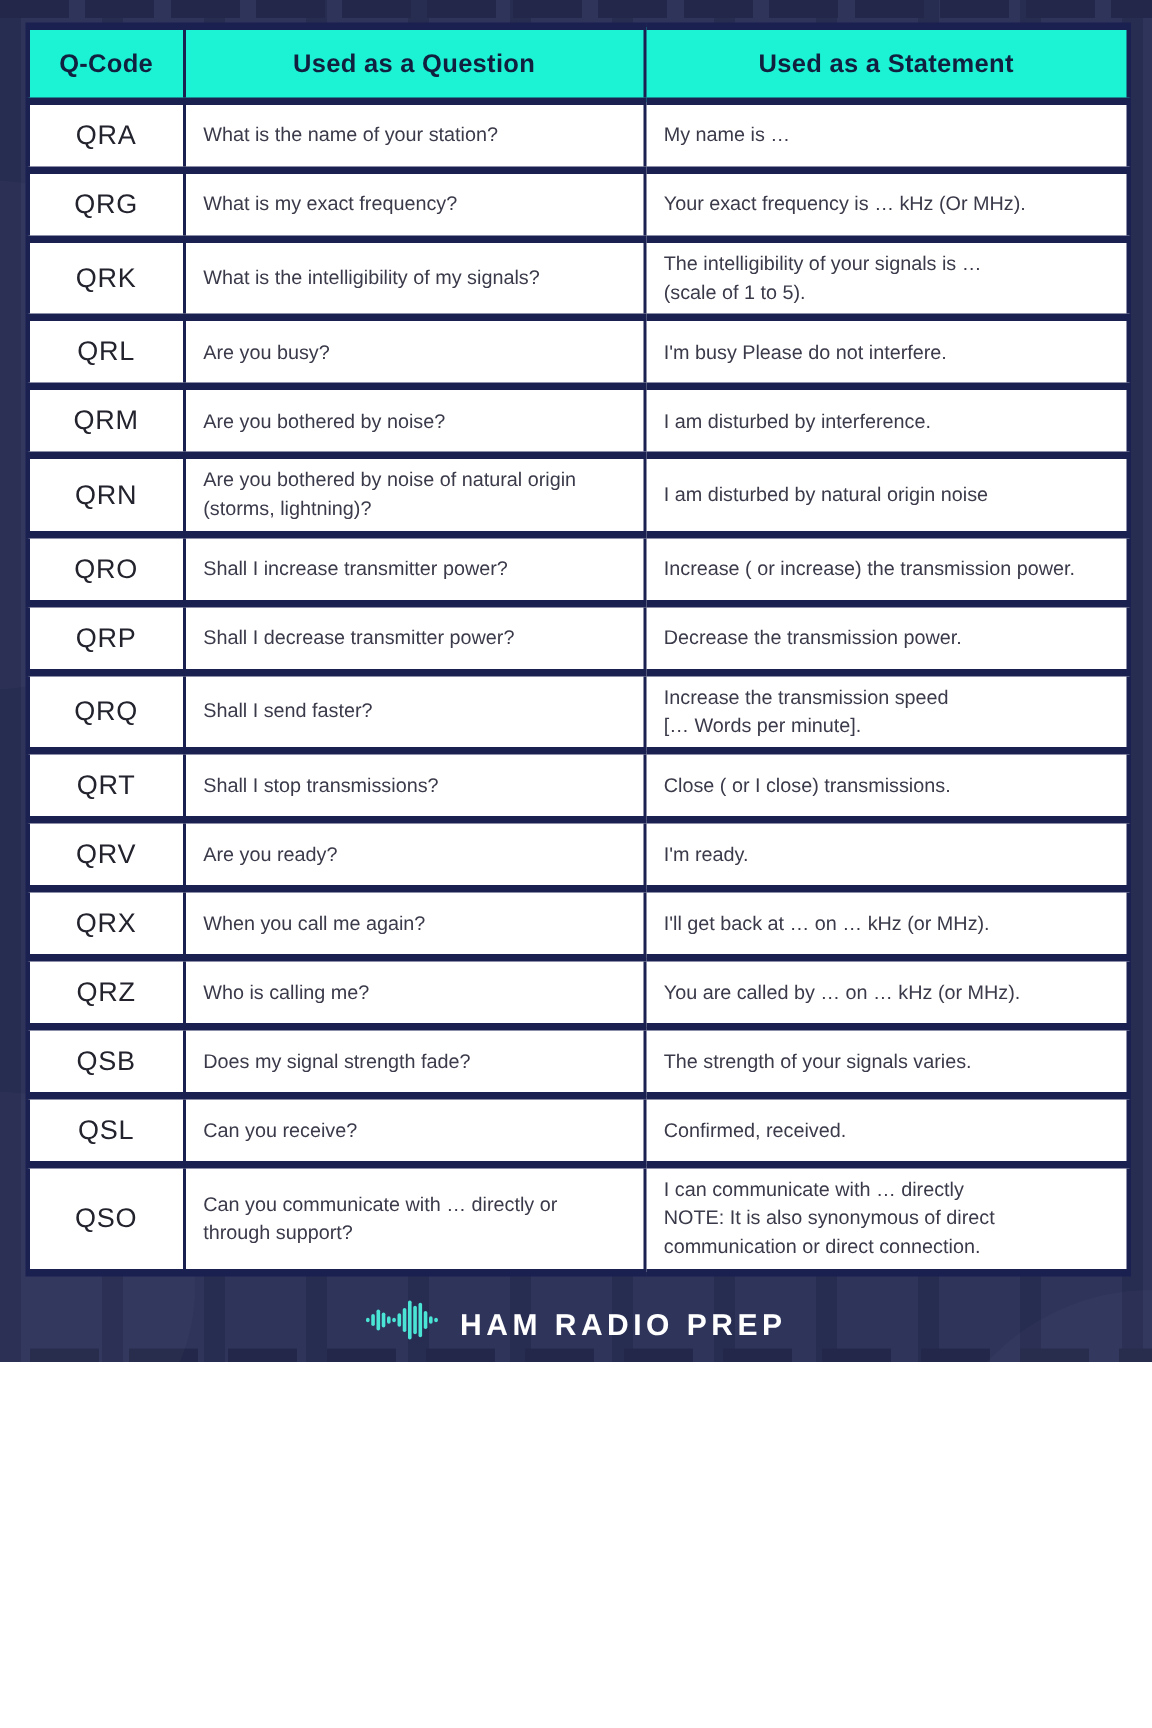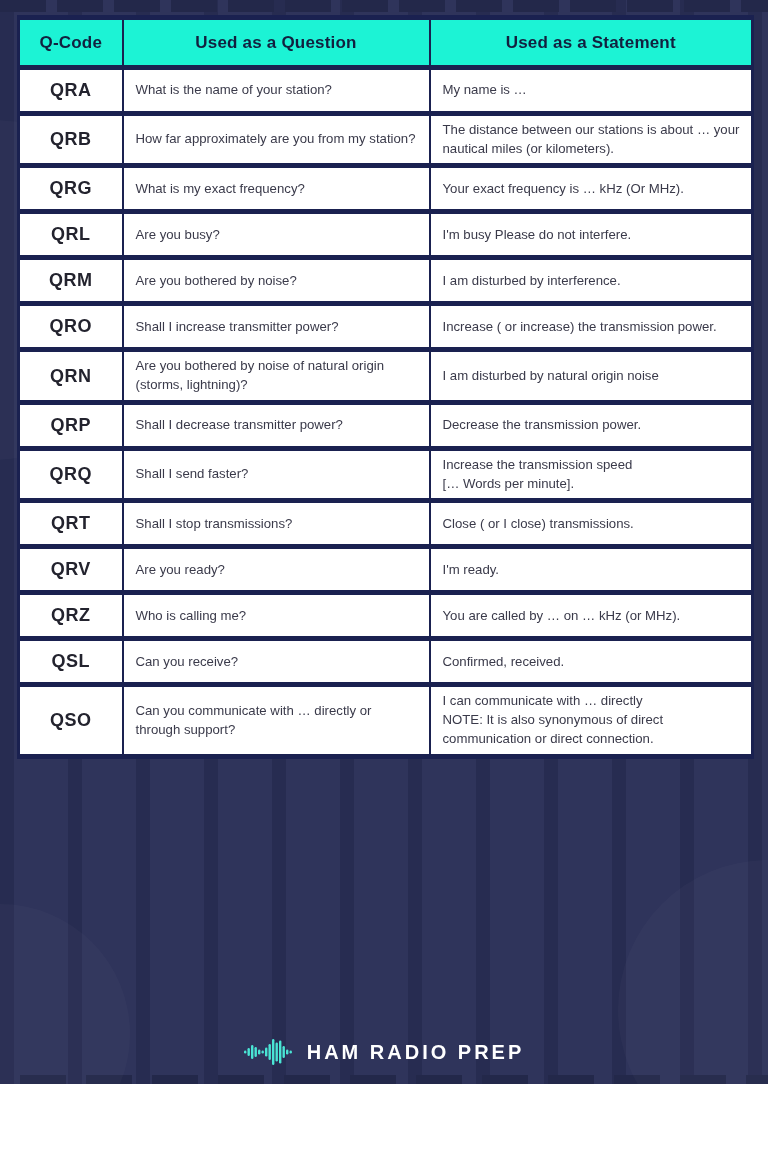--- a/index.html
+++ b/index.html
@@ -2,21 +2,21 @@
 <html><head>
 <meta charset="utf-8">
 <style>
   * { margin: 0; padding: 0; box-sizing: border-box; }
   html, body { width: 768px; }
   body { font-family: "Liberation Sans", sans-serif; }
 
   .page {
     position: relative;
     width: 768px;
-    height: 1084px;
+    height: 908px;
     overflow: hidden;
     background: repeating-linear-gradient(90deg,
       #272c51 0px, #272c51 14px,
       #2f345b 14px, #2f345b 68px);
   }
   .tiles-top {
     position: absolute; top: 0; left: 0; right: 0; height: 12px;
     background: repeating-linear-gradient(90deg,
       #23284a 0px, #23284a 46px, transparent 46px, transparent 57px);
   }
@@ -55,39 +55,39 @@
     text-align: center;
   }
   .col-code { width: 104px; }
   .col-question { width: 307px; margin-left: 16px; }
   .col-statement { width: 323px; }
 
   td.code-cell {
     height: 46px;
     text-align: center;
     font-size: 18px;
-    font-weight: 700;
+    font-weight: 400;
     letter-spacing: 0.5px;
     color: #23232e;
   }
   td.text-cell {
     height: 46px;
     padding: 5px 10px 5px 12px;
     font-size: 13.2px;
     line-height: 1.42;
     color: #3a3a4a;
     white-space: pre-line;
   }
 
   .footer {
     position: absolute;
     left: 0; right: 0; bottom: 12px;
     height: 40px;
     display: flex;
-    align-items: center;
+    align-items: flex-end;
     justify-content: center;
     gap: 13px;
   }
   .wave-icon { display: block; flex: 0 0 auto; }
   .brand {
     color: #ffffff;
     font-size: 20px;
     font-weight: 700;
     letter-spacing: 3px;
   }
@@ -111,55 +111,56 @@
       </tr>
     </thead>
     <tbody>
 
         <tr>
           <td class="code-cell">QRA</td>
           <td class="text-cell">What is the name of your station?</td>
           <td class="text-cell">My name is …</td>
         </tr>
 
-        <tr>
-          <td class="code-cell">QRB</td>
-          <td class="text-cell">How far approximately are you from my station?</td>
-          <td class="text-cell">The distance between our stations is about … your nautical miles (or kilometers).</td>
-        </tr>
 
         <tr>
           <td class="code-cell">QRG</td>
           <td class="text-cell">What is my exact frequency?</td>
           <td class="text-cell">Your exact frequency is … kHz (Or MHz).</td>
         </tr>
 
+        <tr>
+          <td class="code-cell">QRK</td>
+          <td class="text-cell">What is the intelligibility of my signals?</td>
+          <td class="text-cell">The intelligibility of your signals is …
+(scale of 1 to 5).</td>
+        </tr>
 
         <tr>
           <td class="code-cell">QRL</td>
           <td class="text-cell">Are you busy?</td>
           <td class="text-cell">I'm busy Please do not interfere.</td>
         </tr>
 
         <tr>
           <td class="code-cell">QRM</td>
           <td class="text-cell">Are you bothered by noise?</td>
           <td class="text-cell">I am disturbed by interference.</td>
         </tr>
 
         <tr>
+          <td class="code-cell">QRN</td>
+          <td class="text-cell">Are you bothered by noise of natural origin (storms, lightning)?</td>
+          <td class="text-cell">I am disturbed by natural origin noise</td>
+        </tr>
+
+        <tr>
           <td class="code-cell">QRO</td>
           <td class="text-cell">Shall I increase transmitter power?</td>
           <td class="text-cell">Increase ( or increase) the transmission power.</td>
-        </tr>
-
-        <tr>
-          <td class="code-cell">QRN</td>
-          <td class="text-cell">Are you bothered by noise of natural origin (storms, lightning)?</td>
-          <td class="text-cell">I am disturbed by natural origin noise</td>
         </tr>
 
         <tr>
           <td class="code-cell">QRP</td>
           <td class="text-cell">Shall I decrease transmitter power?</td>
           <td class="text-cell">Decrease the transmission power.</td>
         </tr>
 
         <tr>
           <td class="code-cell">QRQ</td>
@@ -174,28 +175,38 @@
           <td class="text-cell">Shall I stop transmissions?</td>
           <td class="text-cell">Close ( or I close) transmissions.</td>
         </tr>
 
         <tr>
           <td class="code-cell">QRV</td>
           <td class="text-cell">Are you ready?</td>
           <td class="text-cell">I'm ready.</td>
         </tr>
 
+        <tr>
+          <td class="code-cell">QRX</td>
+          <td class="text-cell">When you call me again?</td>
+          <td class="text-cell">I'll get back at … on … kHz (or MHz).</td>
+        </tr>
 
         <tr>
           <td class="code-cell">QRZ</td>
           <td class="text-cell">Who is calling me?</td>
           <td class="text-cell">You are called by … on … kHz (or MHz).</td>
         </tr>
 
 
+        <tr>
+          <td class="code-cell">QSB</td>
+          <td class="text-cell"> Does my signal strength fade?</td>
+          <td class="text-cell"> The strength of your signals varies.</td>
+        </tr>
 
 
         <tr>
           <td class="code-cell">QSL</td>
           <td class="text-cell"> Can you receive?</td>
           <td class="text-cell"> Confirmed, received.</td>
         </tr>
 
         <tr>
           <td class="code-cell">QSO</td>

